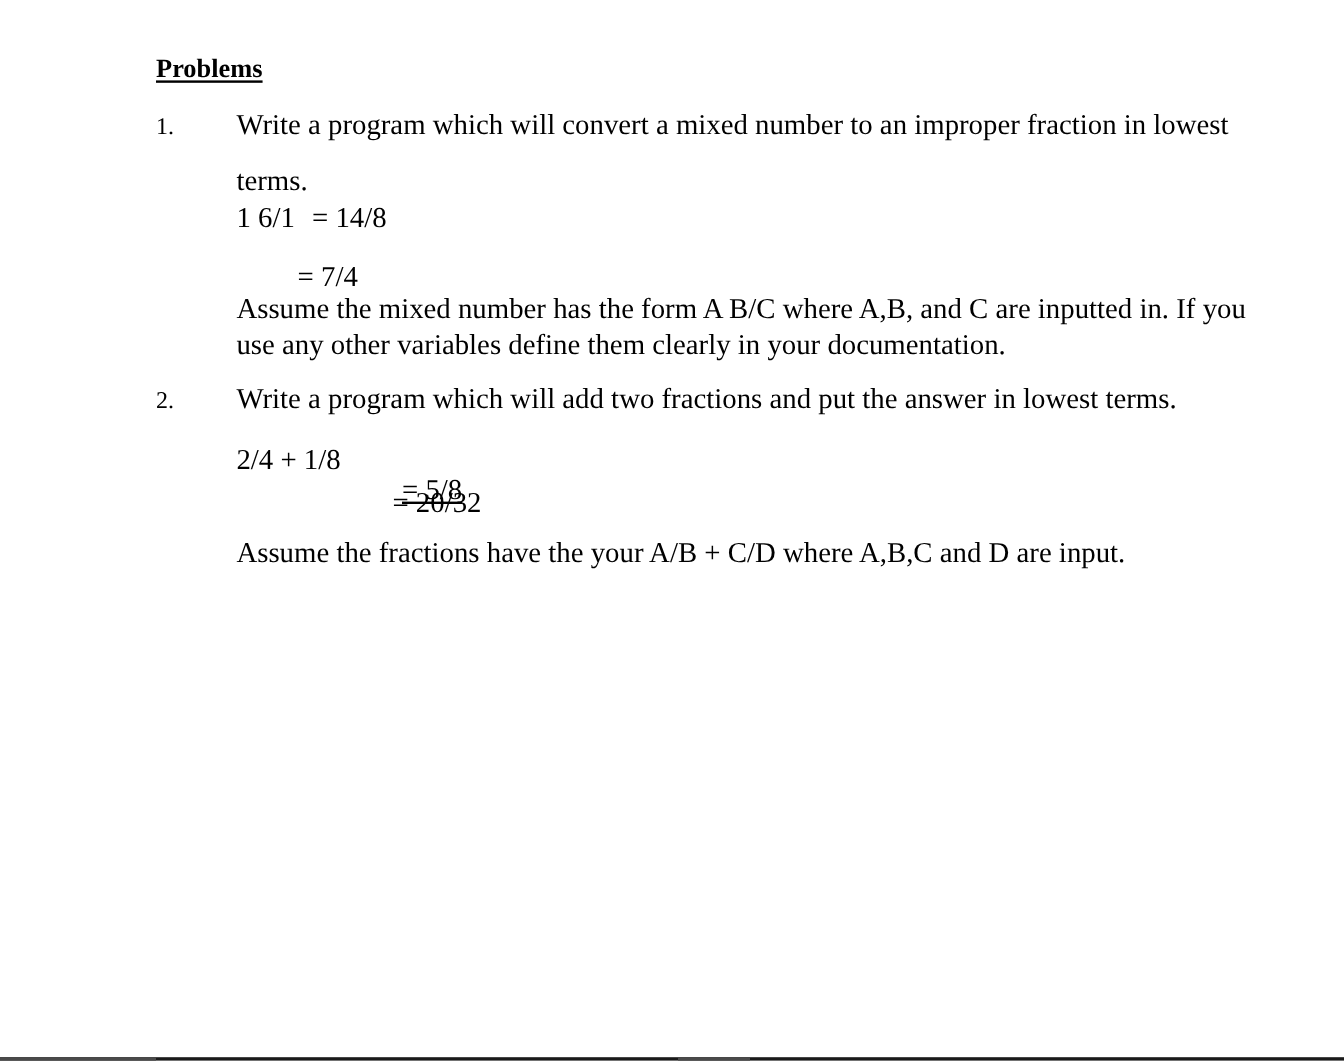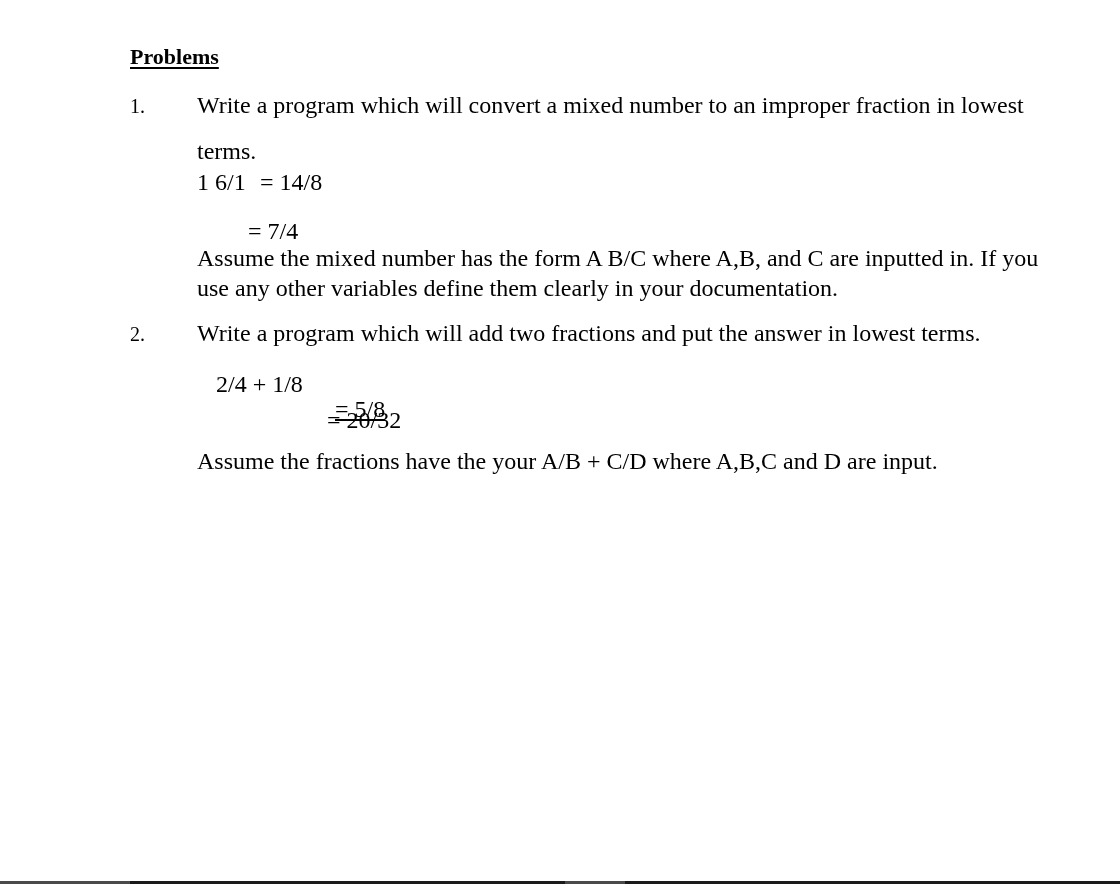--- a/index.html
+++ b/index.html
@@ -29,21 +29,21 @@
     <div class="abs txt" style="left:248px; top:195px;margin-top:24px;">= 7/4</div>
 
     <div class="abs txt" style="left:197px; top:246px;">Assume the mixed number has the form A B/C where A,B, and C are inputted in. If you</div>
     <div class="abs txt" style="left:197px; top:276px;text-align:right;">use any other variables define them clearly in your documentation.</div>
   </div>
 
   <div>
     <div class="abs num" style="left:130px; top:323px;">2.</div>
     <div class="abs txt" style="left:197px; top:321px;">Write a program which will add two fractions and put the answer in lowest terms.</div>
 
-    <div class="abs txt" style="left:197px; top:372px;margin-left:19px;">2/4 + 1/8</div>
+    <div class="abs txt" style="left:197px; top:372px;">2/4 + 1/8</div>
     <div class="abs txt" style="left:327px; top:372px;margin-top:36px;">= 20/32</div>
     <div class="abs txt" style="left:335px; top:397px;text-decoration:underline;">= 5/8</div>
 
     <div class="abs txt" style="left:197px; top:449px;">Assume the fractions have the your A/B + C/D where A,B,C and D are input.</div>
   </div>
 </div>
 
 <div class="bottom-bar">
   <div class="seg1"></div>
   <div class="seg2"></div>

